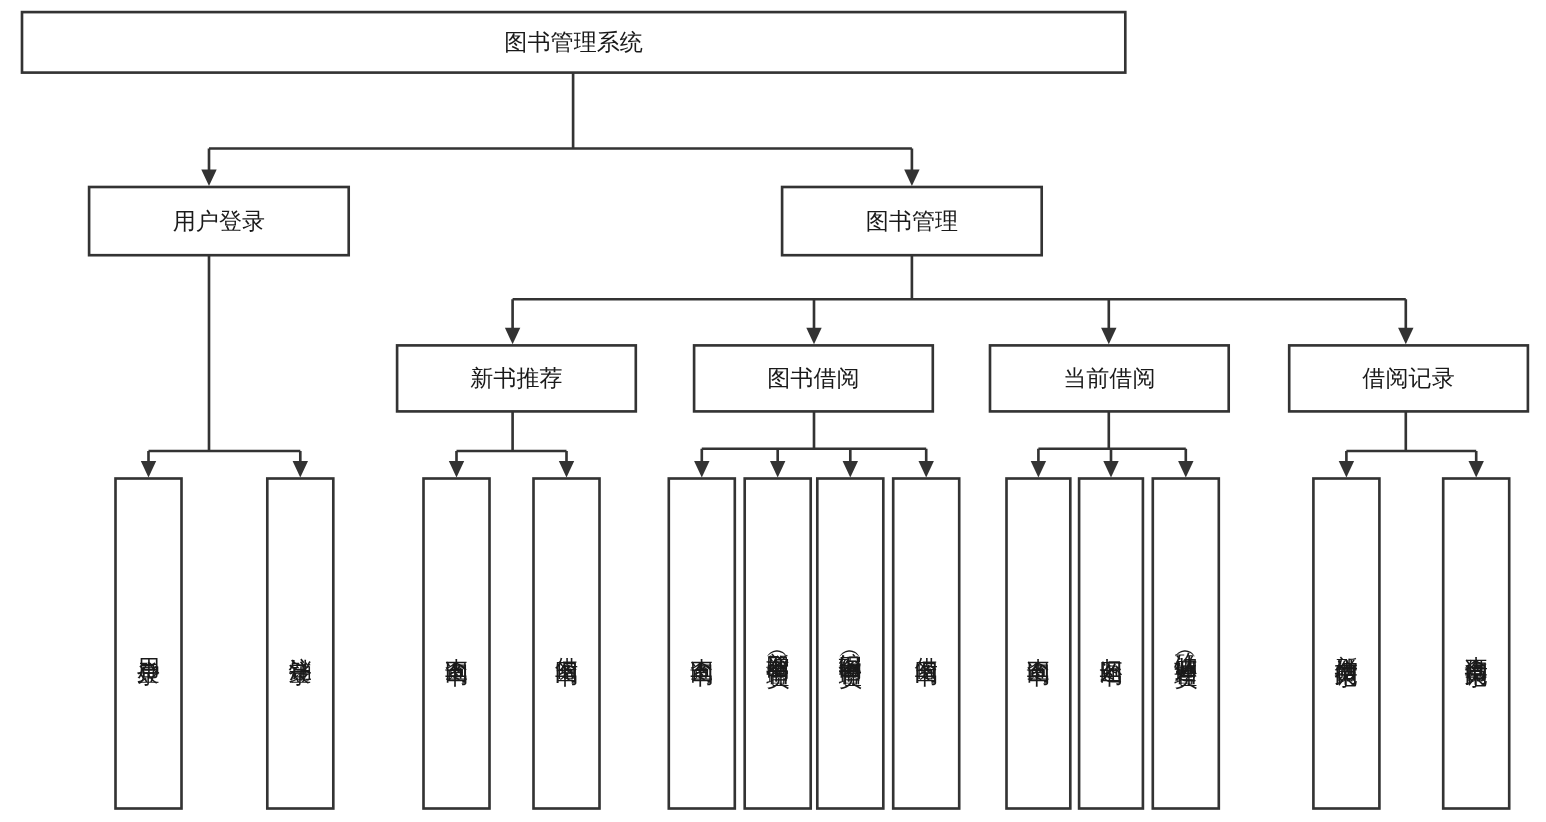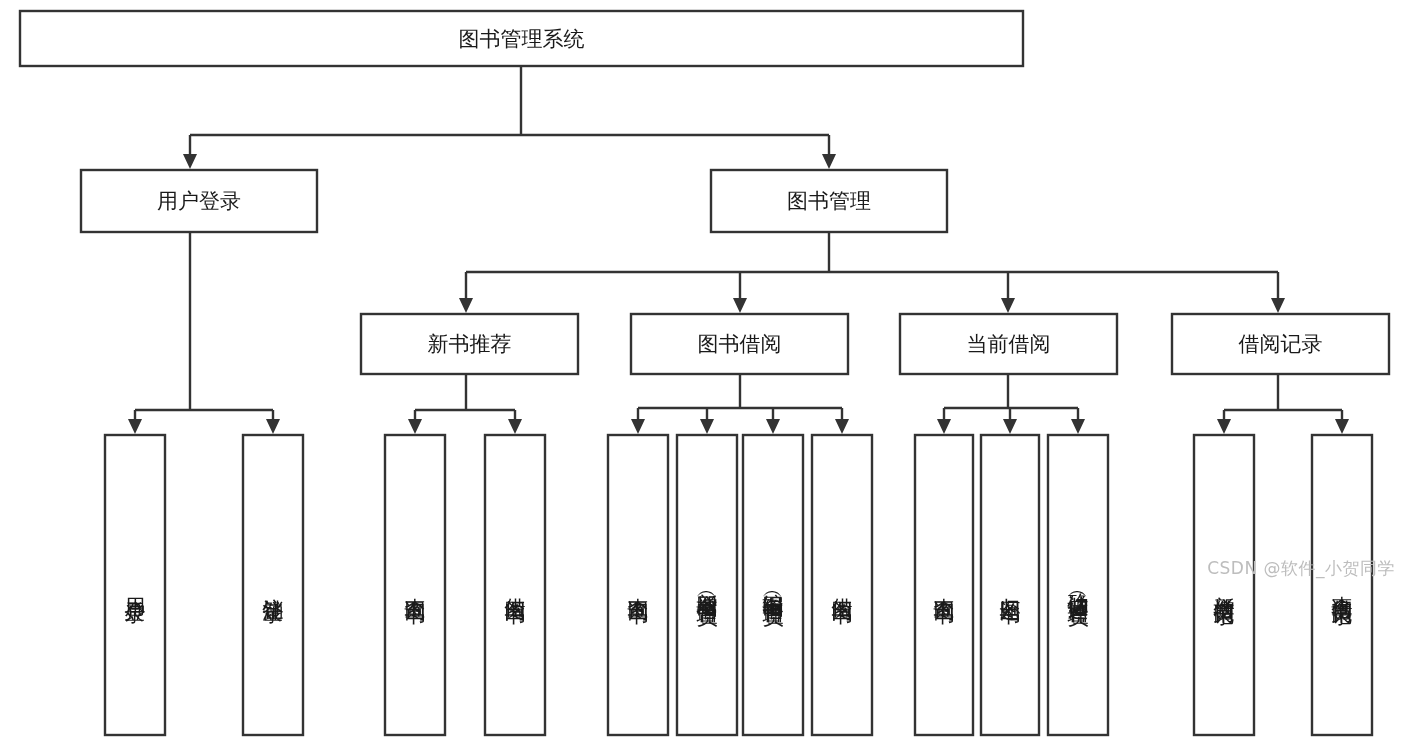--- a/index.html
+++ b/index.html
@@ -194,14 +194,13 @@
         <g>
           <rect x="1194" y="435" width="60" height="300" class="node-box"></rect>
           <text class="node-label-v" x="1224" y="585">新增借阅记录</text>
         </g>
         <g>
           <rect x="1312" y="435" width="60" height="300" class="node-box"></rect>
           <text class="node-label-v" x="1342" y="585">查询借阅记录</text>
         </g>
       </g>
   </svg>
-  <div class="watermark">CSDN @软件_小贺同学</div>
 </div>
 
 </body></html>

